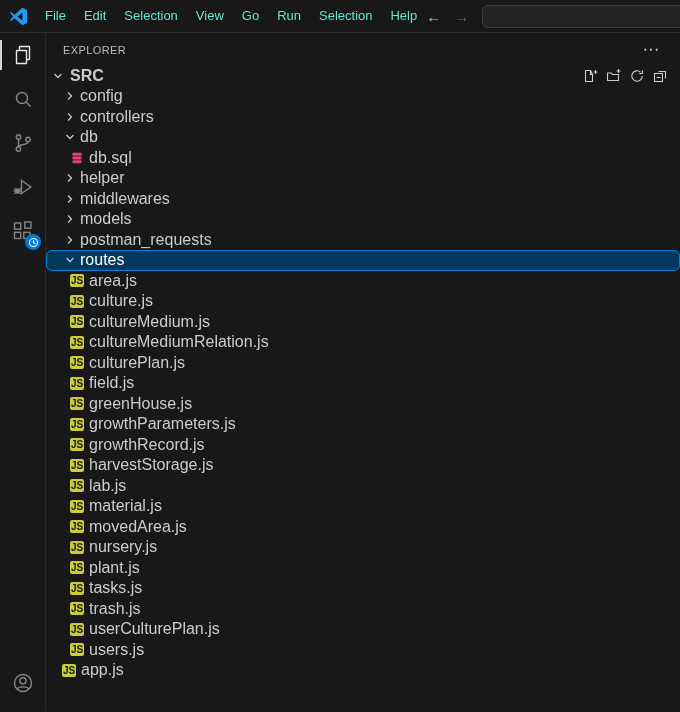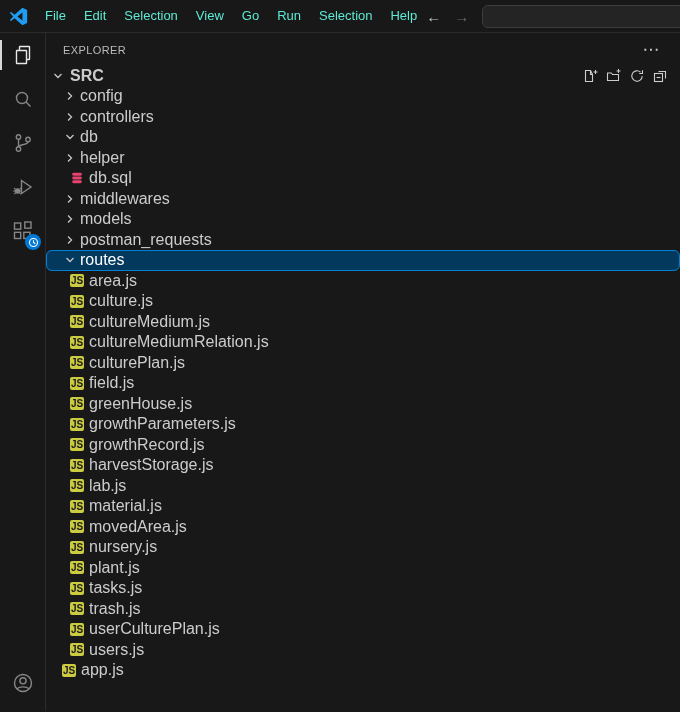--- a/index.html
+++ b/index.html
@@ -284,44 +284,44 @@
           <span class="label">controllers</span>
         </div>
         <div class="row lvl1">
           <span class="twistie">
             <svg viewBox="0 0 16 16" width="16" height="16" fill="none" stroke="currentColor" stroke-width="1.3">
               <path d="M4.5 6l3.5 3.5L11.5 6"></path>
             </svg>
           </span>
           <span class="label">db</span>
         </div>
-        <div class="row lvl1">
-          <span class="twistie">
-            <svg viewBox="0 0 16 16" width="16" height="16" fill="none" stroke="currentColor" stroke-width="1.3">
-              <path d="M6 4.5L9.5 8 6 11.5"></path>
-            </svg>
-          </span>
-          <span class="label">helper</span>
-        </div>
         <div class="row lvl2">
           <span class="sql-icon">
             <svg viewBox="0 0 16 16" width="14" height="14">
               <rect x="2.5" y="2" width="11" height="3.4" rx="1.7"></rect>
               <rect x="2.5" y="6.3" width="11" height="3.4" rx="1.7"></rect>
               <rect x="2.5" y="10.6" width="11" height="3.4" rx="1.7"></rect>
             </svg>
           </span>
           <span class="label">db.sql</span>
         </div>
         <div class="row lvl1">
           <span class="twistie">
             <svg viewBox="0 0 16 16" width="16" height="16" fill="none" stroke="currentColor" stroke-width="1.3">
               <path d="M6 4.5L9.5 8 6 11.5"></path>
             </svg>
           </span>
+          <span class="label">helper</span>
+        </div>
+        <div class="row lvl1">
+          <span class="twistie">
+            <svg viewBox="0 0 16 16" width="16" height="16" fill="none" stroke="currentColor" stroke-width="1.3">
+              <path d="M6 4.5L9.5 8 6 11.5"></path>
+            </svg>
+          </span>
           <span class="label">middlewares</span>
         </div>
         <div class="row lvl1">
           <span class="twistie">
             <svg viewBox="0 0 16 16" width="16" height="16" fill="none" stroke="currentColor" stroke-width="1.3">
               <path d="M6 4.5L9.5 8 6 11.5"></path>
             </svg>
           </span>
           <span class="label">models</span>
         </div>

